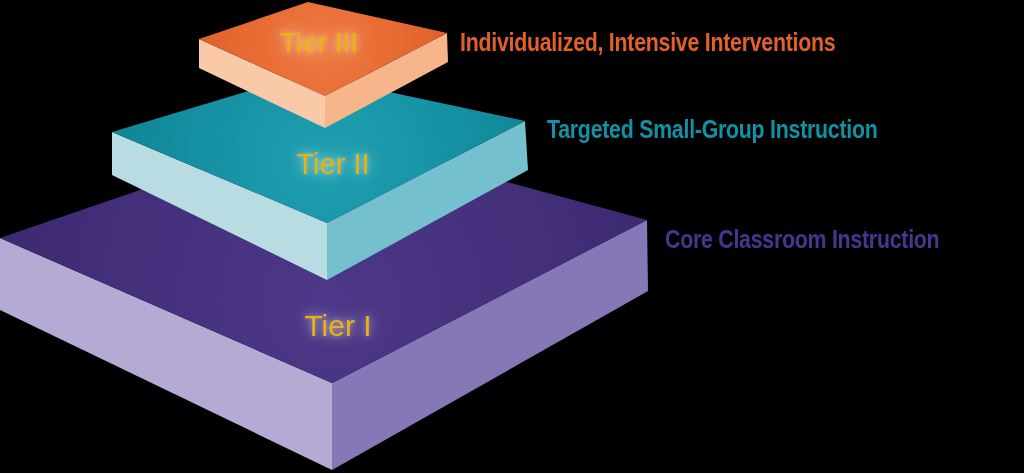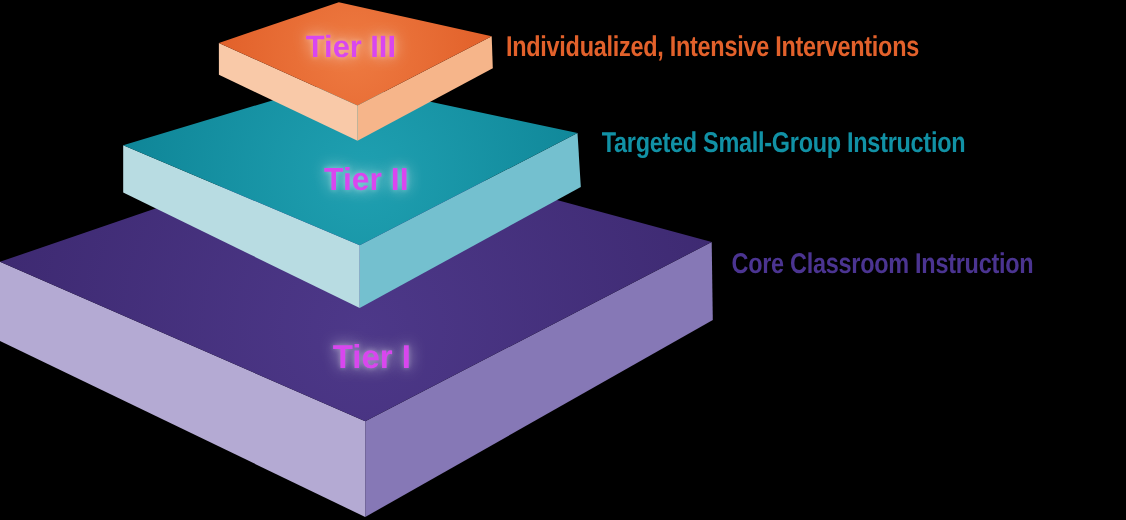--- a/index.html
+++ b/index.html
@@ -7,22 +7,22 @@
     position:relative;
     width:1024px;height:473px;
     background:#000;
     overflow:hidden;
     font-family:"Liberation Sans",sans-serif;
   }
   .stage svg{position:absolute;left:0;top:0;width:1024px;height:473px;}
   .tier-label{
     position:absolute;
     transform:translate(-50%,-50%);
-    color:#d946ef;
-    font-weight:bold;
+    color:#eab308;
+    font-weight:normal;
     white-space:nowrap;
     text-shadow:0 0 14px rgba(255,255,255,.7),0 0 5px rgba(255,255,255,.35);
   }
   .tl1{left:338px;top:326px;font-size:30px;}
   .tl2{left:333px;top:164px;font-size:29px;}
   .tl3{left:319px;top:43px;font-size:28px;}
   .annotation{
     position:absolute;
     font-weight:bold;
     font-size:26px;

